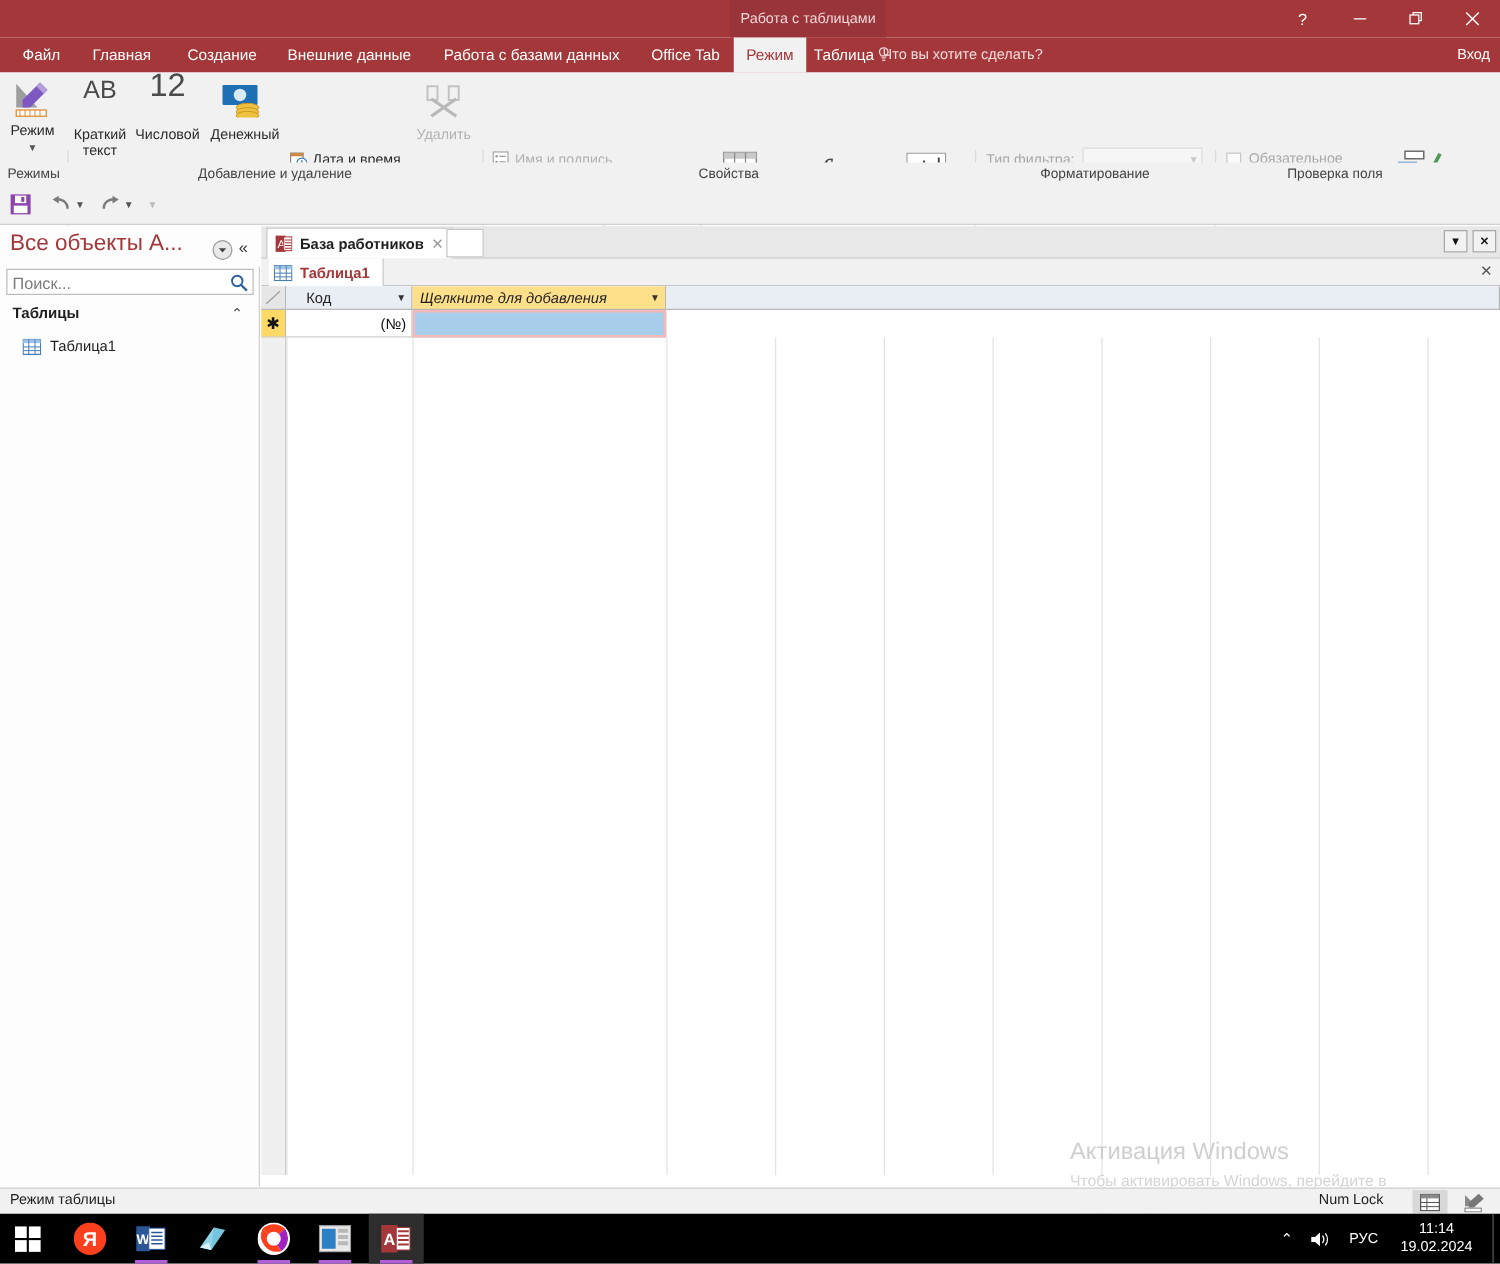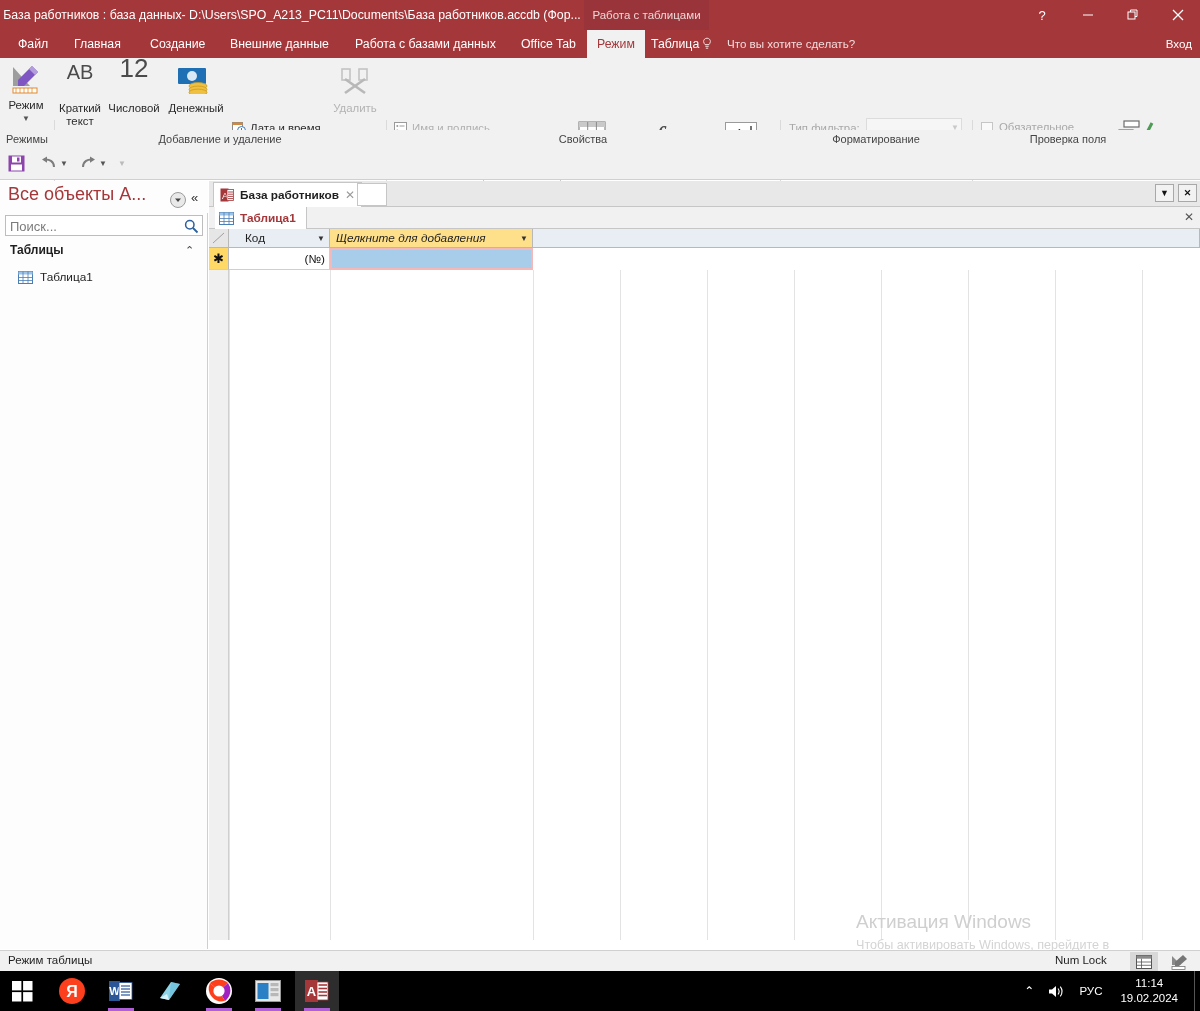--- a/index.html
+++ b/index.html
@@ -44,21 +44,21 @@
   .tab {
     position: absolute; top: 0; height: 28px; line-height: 28px;
     font-size: 12.3px; color: #ffffff; text-align: center; white-space: nowrap;
     padding: 0 10px;
   }
   .tab.active {
     background: #f1f1f1; color: #a4373a;
   }
   .tell-me {
     position: absolute; top: 0; height: 28px; line-height: 28px;
-    left: 727px; font-size: 11.6px; color: #f2dcdc; white-space: nowrap;
+    left: 706px; font-size: 11.6px; color: #f2dcdc; white-space: nowrap;
   }
   .bulb {
     position: absolute; left: 700px; top: 7px; width: 14px; height: 15px;
   }
   .signin {
     position: absolute; right: 8px; top: 0; height: 28px; line-height: 28px;
     font-size: 11.6px; color: #fff;
   }
 
   
@@ -299,21 +299,20 @@
   .tb-item.active { background: #2d2d2d; }
   .tb-underline { position: absolute; bottom: 0; width: 26px; height: 3px; }
   .tray { position: absolute; right: 0; top: 0; height: 40px; display: flex; align-items: center; }
   .tray-txt { color: #fff; font-size: 11.5px; }
   .tb-clock { color: #fff; font-size: 11.5px; text-align: center; line-height: 15px; }
 </style>
 </head>
 <body>
 
 <div class="titlebar">
-  <div class="title-text">База работников : база данных- D:\Users\SPO_A213_PC11\Documents\База работников.accdb (Фор...</div>
   <div class="context-tab-header">Работа с таблицами</div>
   <div class="win-btns">
     <div class="win-btn help">?</div>
     <div class="win-btn">
       <svg width="12" height="12" viewBox="0 0 12 12">
           <line x1="1" y1="6" x2="11" y2="6" stroke="#fff" stroke-width="1"></line>
         </svg>
     </div>
     <div class="win-btn">
       <svg width="12" height="12" viewBox="0 0 12 12">

